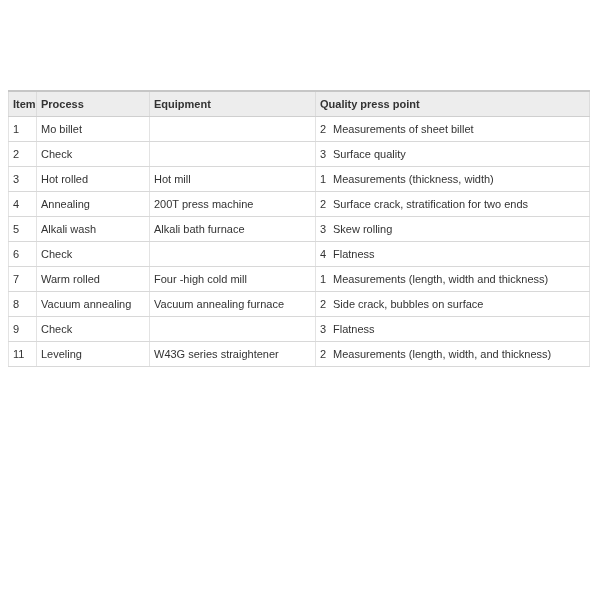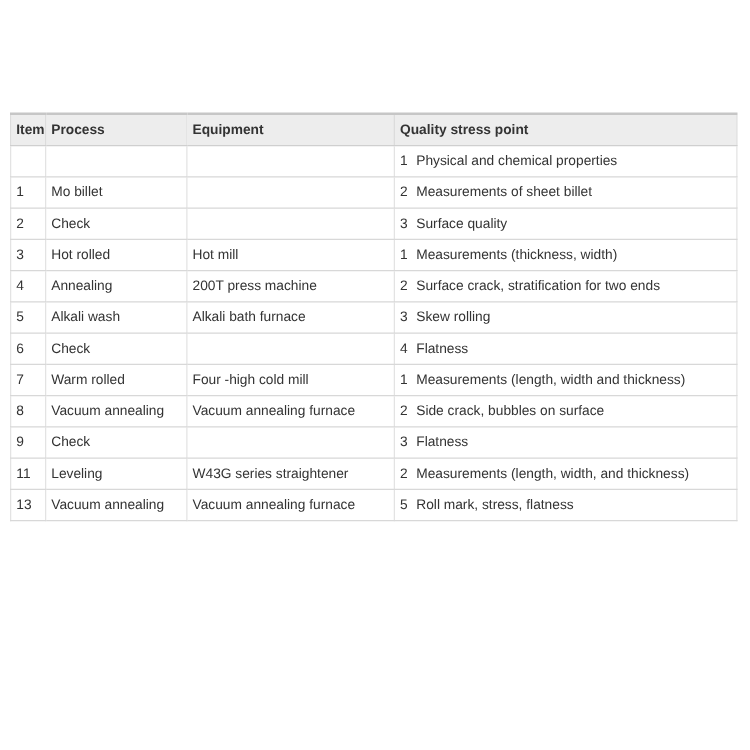--- a/index.html
+++ b/index.html
@@ -67,30 +67,24 @@
       <col style="width:28px">
       <col style="width:113px">
       <col style="width:166px">
       <col>
     </colgroup>
     <thead>
       <tr>
         <th>Item</th>
         <th>Process</th>
         <th>Equipment</th>
-        <th>Quality stress point</th>
+        <th>Quality press point</th>
       </tr>
     </thead>
     <tbody id="rows">
-  <tr>
-    <td class="c-item"></td>
-    <td class="c-process"></td>
-    <td class="c-equipment"></td>
-    <td class="c-check"><span class="num">1</span><span class="txt">Physical and chemical properties</span></td>
-  </tr>
 
   <tr>
     <td class="c-item">1</td>
     <td class="c-process">Mo billet</td>
     <td class="c-equipment"></td>
     <td class="c-check"><span class="num">2</span><span class="txt">Measurements of sheet billet</span></td>
   </tr>
 
   <tr>
     <td class="c-item">2</td>
@@ -151,23 +145,17 @@
 
 
   <tr>
     <td class="c-item">11</td>
     <td class="c-process">Leveling</td>
     <td class="c-equipment">W43G series straightener</td>
     <td class="c-check"><span class="num">2</span><span class="txt">Measurements (length, width, and thickness)</span></td>
   </tr>
 
 
-  <tr>
-    <td class="c-item">13</td>
-    <td class="c-process">Vacuum annealing</td>
-    <td class="c-equipment">Vacuum annealing furnace</td>
-    <td class="c-check"><span class="num">5</span><span class="txt">Roll mark, stress, flatness</span></td>
-  </tr>
 
 
 </tbody>
   </table>
 </div>
 
 </body></html>

